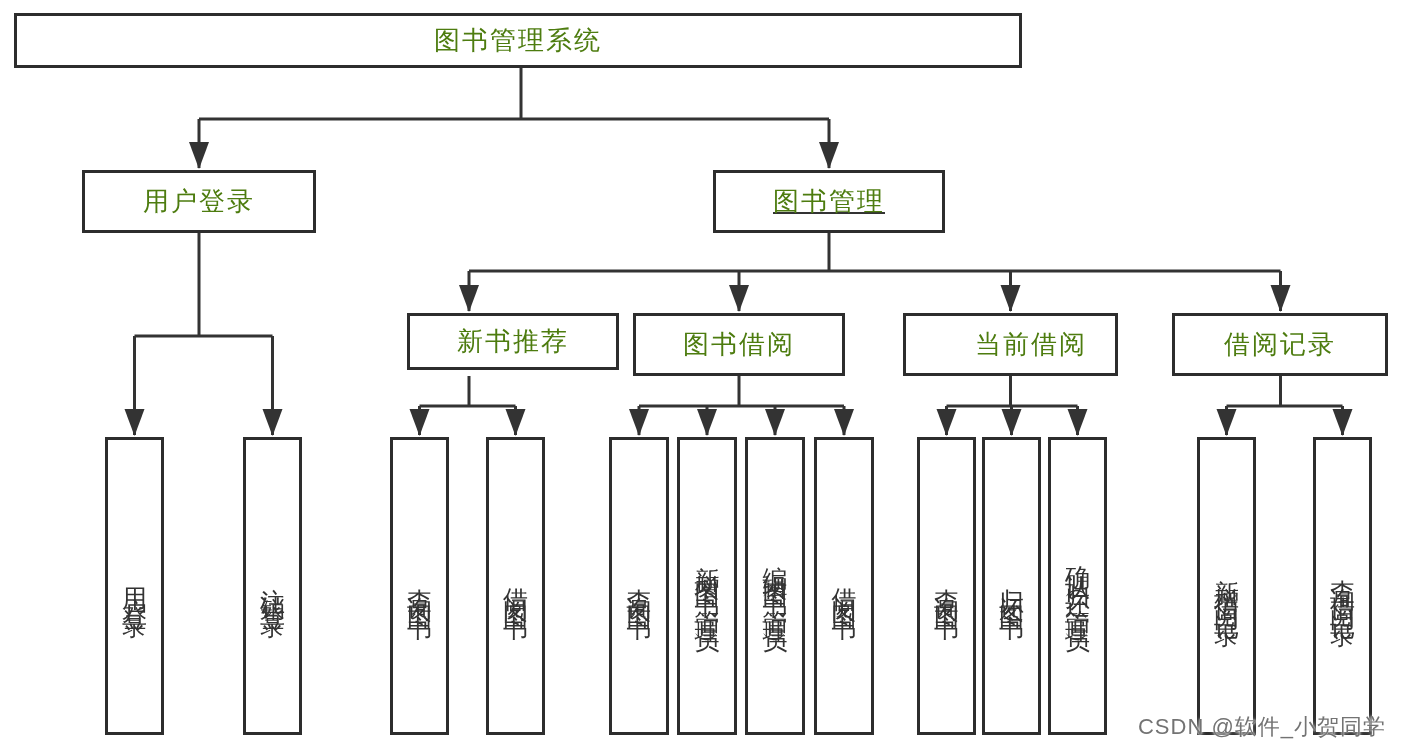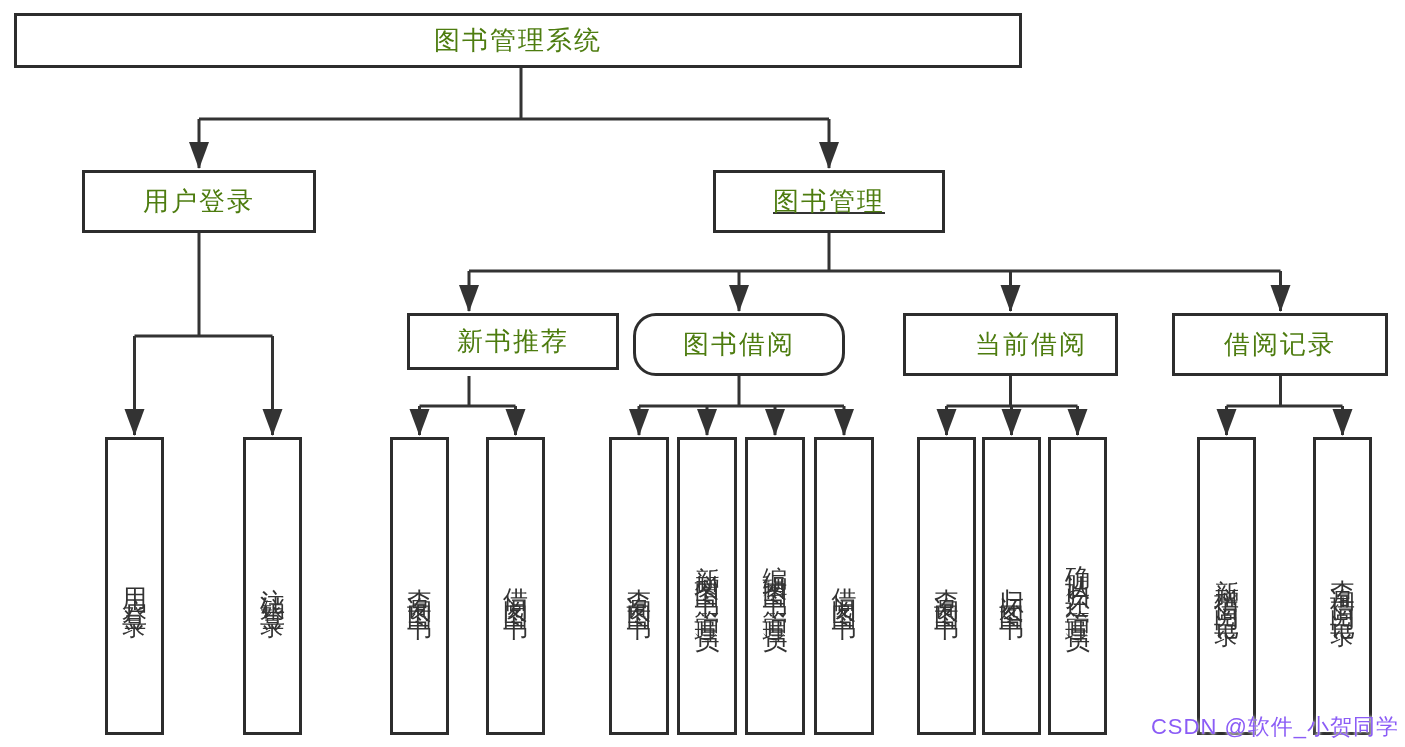--- a/index.html
+++ b/index.html
@@ -36,24 +36,24 @@
     writing-mode: vertical-rl;
     text-orientation: mixed;
     font-size: 25px;
     letter-spacing: 9px;
     line-height: 1;
     color: #333333;
     max-height: 286px;
   }
   .watermark {
     position: absolute;
-    right: 6px;
+    right: 19px;
     bottom: 5px;
     font-size: 22px;
-    color: #8b5cf6;
+    color: #737373;
     letter-spacing: 1px;
     text-shadow: 0 0 2px #ffffff, 0 0 4px #ffffff;
     white-space: nowrap;
   }
 </style>
 </head>
 <body>
 
 <div class="canvas">
 
@@ -114,21 +114,21 @@
   <div class="node h-node" style="left:82px; top:170px; width:234px; height:63px;">
     <span>用户登录</span>
   </div>
   <div class="node h-node" style="left:713px; top:170px; width:232px; height:63px;text-decoration:underline;">
     <span>图书管理</span>
   </div>
 
   <div class="node h-node" style="left:363px; top:313px; width:212px; height:57px;margin-left:44px;">
     <span>新书推荐</span>
   </div>
-  <div class="node h-node" style="left:633px; top:313px; width:212px; height:63px;border-radius:23px;">
+  <div class="node h-node" style="left:633px; top:313px; width:212px; height:63px;">
     <span>图书借阅</span>
   </div>
   <div class="node h-node" style="left:903px; top:313px; width:215px; height:63px;padding-left:41px;">
     <span>当前借阅</span>
   </div>
   <div class="node h-node" style="left:1172px; top:313px; width:216px; height:63px;">
     <span>借阅记录</span>
   </div>
 
   <div class="node v-node" style="left:105px; top:437px; width:59px; height:298px;">

